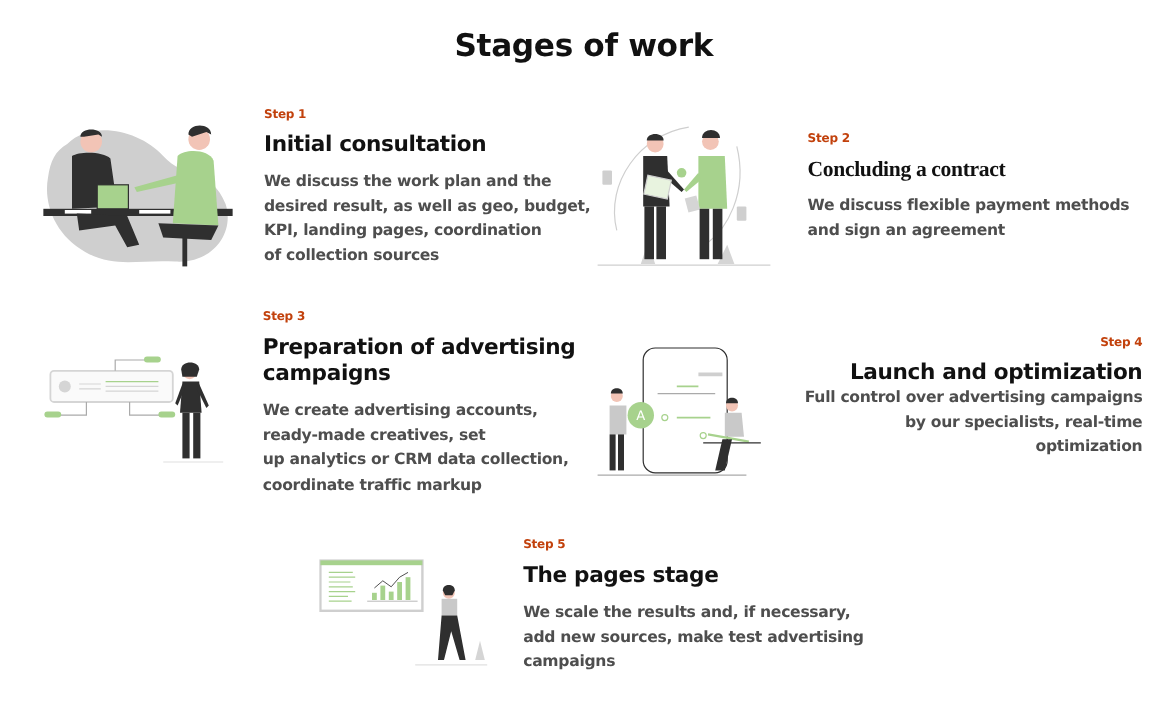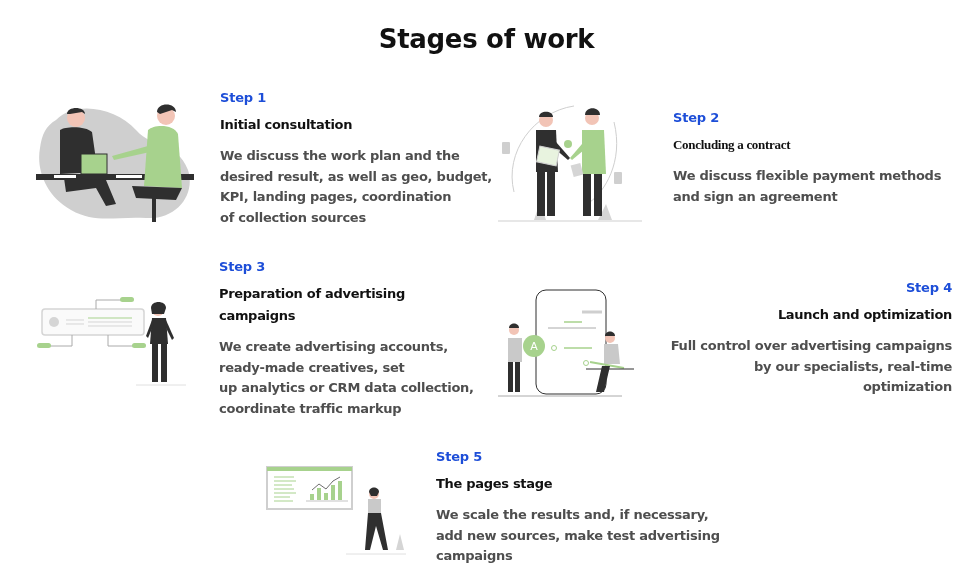--- a/index.html
+++ b/index.html
@@ -3,22 +3,22 @@
 <meta charset="utf-8">
 <style>
   * { box-sizing: border-box; margin: 0; padding: 0; }
   html, body { width: 963px; height: 585px; background: #ffffff; overflow: hidden; }
   body { font-family: "DejaVu Sans", sans-serif; color: #111; position: relative; }
   .page-title {
     position: absolute; left: 0; top: 24px; width: 973px; text-align: center;
     font-size: 26px; font-weight: bold; color: #111; letter-spacing: -0.3px;
   }
   .step { position: absolute; }
-  .step-label { font-size: 13px; font-weight: bold; color: #1d4ed8; letter-spacing: -0.2px; }
-  .step-title { font-size: 13px; font-weight: bold; color: #111; line-height: 22px; letter-spacing: -0.3px; }
+  .step-label { font-size: 10px; font-weight: bold; color: #c2410c; letter-spacing: -0.2px; }
+  .step-title { font-size: 18px; font-weight: bold; color: #111; line-height: 22px; letter-spacing: -0.3px; }
   .step-desc { font-size: 13px; color: #4e4e4e; line-height: 20.5px; letter-spacing: -0.25px; font-weight: bold; }
   .illus { position: absolute; }
   .desc-line { display: block; white-space: nowrap; }
 </style>
 </head>
 <body>
 
 <h1 class="page-title">Stages of work</h1>
 
 <div class="illus" style="left:36px; top:100px; width:158px; height:124px;">
@@ -153,21 +153,21 @@
     <path d="M110 56 L124 56 L126 76 L110 76 Z" fill="#c9c9c9"></path>
     <line x1="96" y1="74" x2="130" y2="80" stroke="#a7d28d" stroke-width="2"></line>
     <line x1="92" y1="81" x2="140" y2="81" stroke="#2f2f2f" stroke-width="1"></line>
     <path d="M108 78 L116 78 L110 104 L102 104 Z" fill="#2f2f2f"></path>
     <line x1="4" y1="108" x2="128" y2="108" stroke="#aaa" stroke-width="1"></line>
   </svg>
 </div>
 <div class="step" style="left:662px; top:280px; width:290px;text-align:right;">
   <div class="step-label">Step 4</div>
   <div class="step-title" style="margin-top:9px;">Launch and optimization</div>
-  <div class="step-desc" style="margin-top:10px;">
+  <div class="step-desc" style="">
     <span class="desc-line">Full control over advertising campaigns</span>
     <span class="desc-line">by our specialists, real-time</span>
     <span class="desc-line">optimization</span>
   </div>
 </div>
 
 <div class="illus" style="left:266px; top:466px; width:142px; height:94px;">
   <svg width="142" height="94" viewBox="0 0 142 94">
     <rect x="1" y="1" width="85" height="42" fill="#fff" stroke="#cfcfcf" stroke-width="2"></rect>
     <rect x="1" y="1" width="85" height="4" fill="#a7d28d"></rect>

